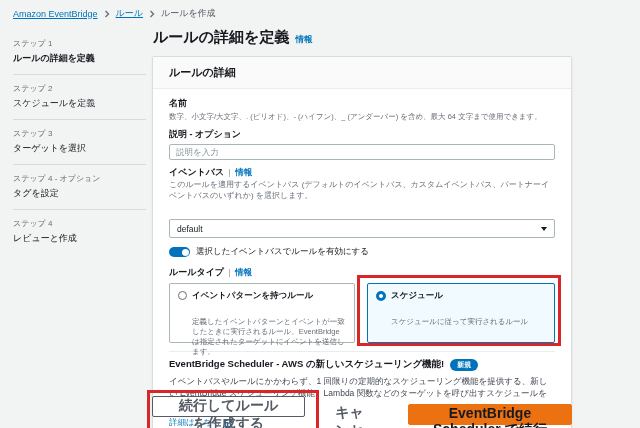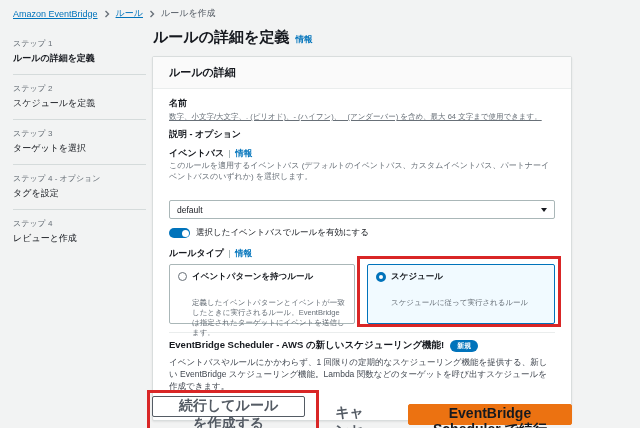--- a/index.html
+++ b/index.html
@@ -30,21 +30,21 @@
   .card-header { background:#fafafa; border-bottom:1px solid #eaeded; padding:8px 16px; font-size:11px; font-weight:700; }
   .card-body { padding:8px 16px 10px; }
   .field-label { font-size:9px; font-weight:700; display:flex; align-items:center; color:#16191f; }
   .label-sep { width:1px; height:8px; background:#aab7b8; margin:0 5px; }
   .text-input {
     width:100%; height:16px; border:1px solid #aab7b8; border-radius:2px;
     font-size:8.5px; padding:0 6px; color:#16191f; margin-top:3px;
     font-family:inherit; background:#fff;
   }
   .text-input::placeholder { color:#879596; }
-  .constraint { font-size:7.5px; color:#687078; margin-top:2px;text-decoration:underline; }
+  .constraint { font-size:7.5px; color:#687078; margin-top:2px; }
   .mt6 { margin-top:6px; }
   .mt8 { margin-top:8px; }
   .field-desc { font-size:8px; color:#687078; line-height:1.32; margin-top:1px; }
   .select {
     margin-top:18px; height:19px; border:1px solid #aab7b8; border-radius:2px;
     display:flex; align-items:center; justify-content:space-between;
     padding:0 7px; font-size:8.5px; background:#fff; cursor:pointer;
   }
   .caret { width:0; height:0; border-left:3.5px solid transparent; border-right:3.5px solid transparent; border-top:4.5px solid #16191f; }
   .toggle-row { display:flex; align-items:center; gap:6px; margin-top:8px; }
@@ -132,20 +132,21 @@
     </div>
 
     <section class="card">
       <div class="card-header">ルールの詳細</div>
       <div class="card-body">
 
         <div class="field-label">名前</div>
         <div class="constraint">数字、小文字/大文字、. (ピリオド)、- (ハイフン)、_ (アンダーバー) を含め、最大 64 文字まで使用できます。</div>
 
         <div class="field-label mt6">説明 - オプション</div>
+        <input class="text-input" type="text" placeholder="説明を入力" style="">
 
         <div class="field-label mt6">
           <span>イベントバス</span>
           <span class="label-sep"></span>
           <a class="info-link">情報</a>
         </div>
         <div class="field-desc">このルールを適用するイベントバス (デフォルトのイベントバス、カスタムイベントバス、パートナーイベントバスのいずれか) を選択します。</div>
         <div class="select">
           <span>default</span>
           <span class="caret"></span>

